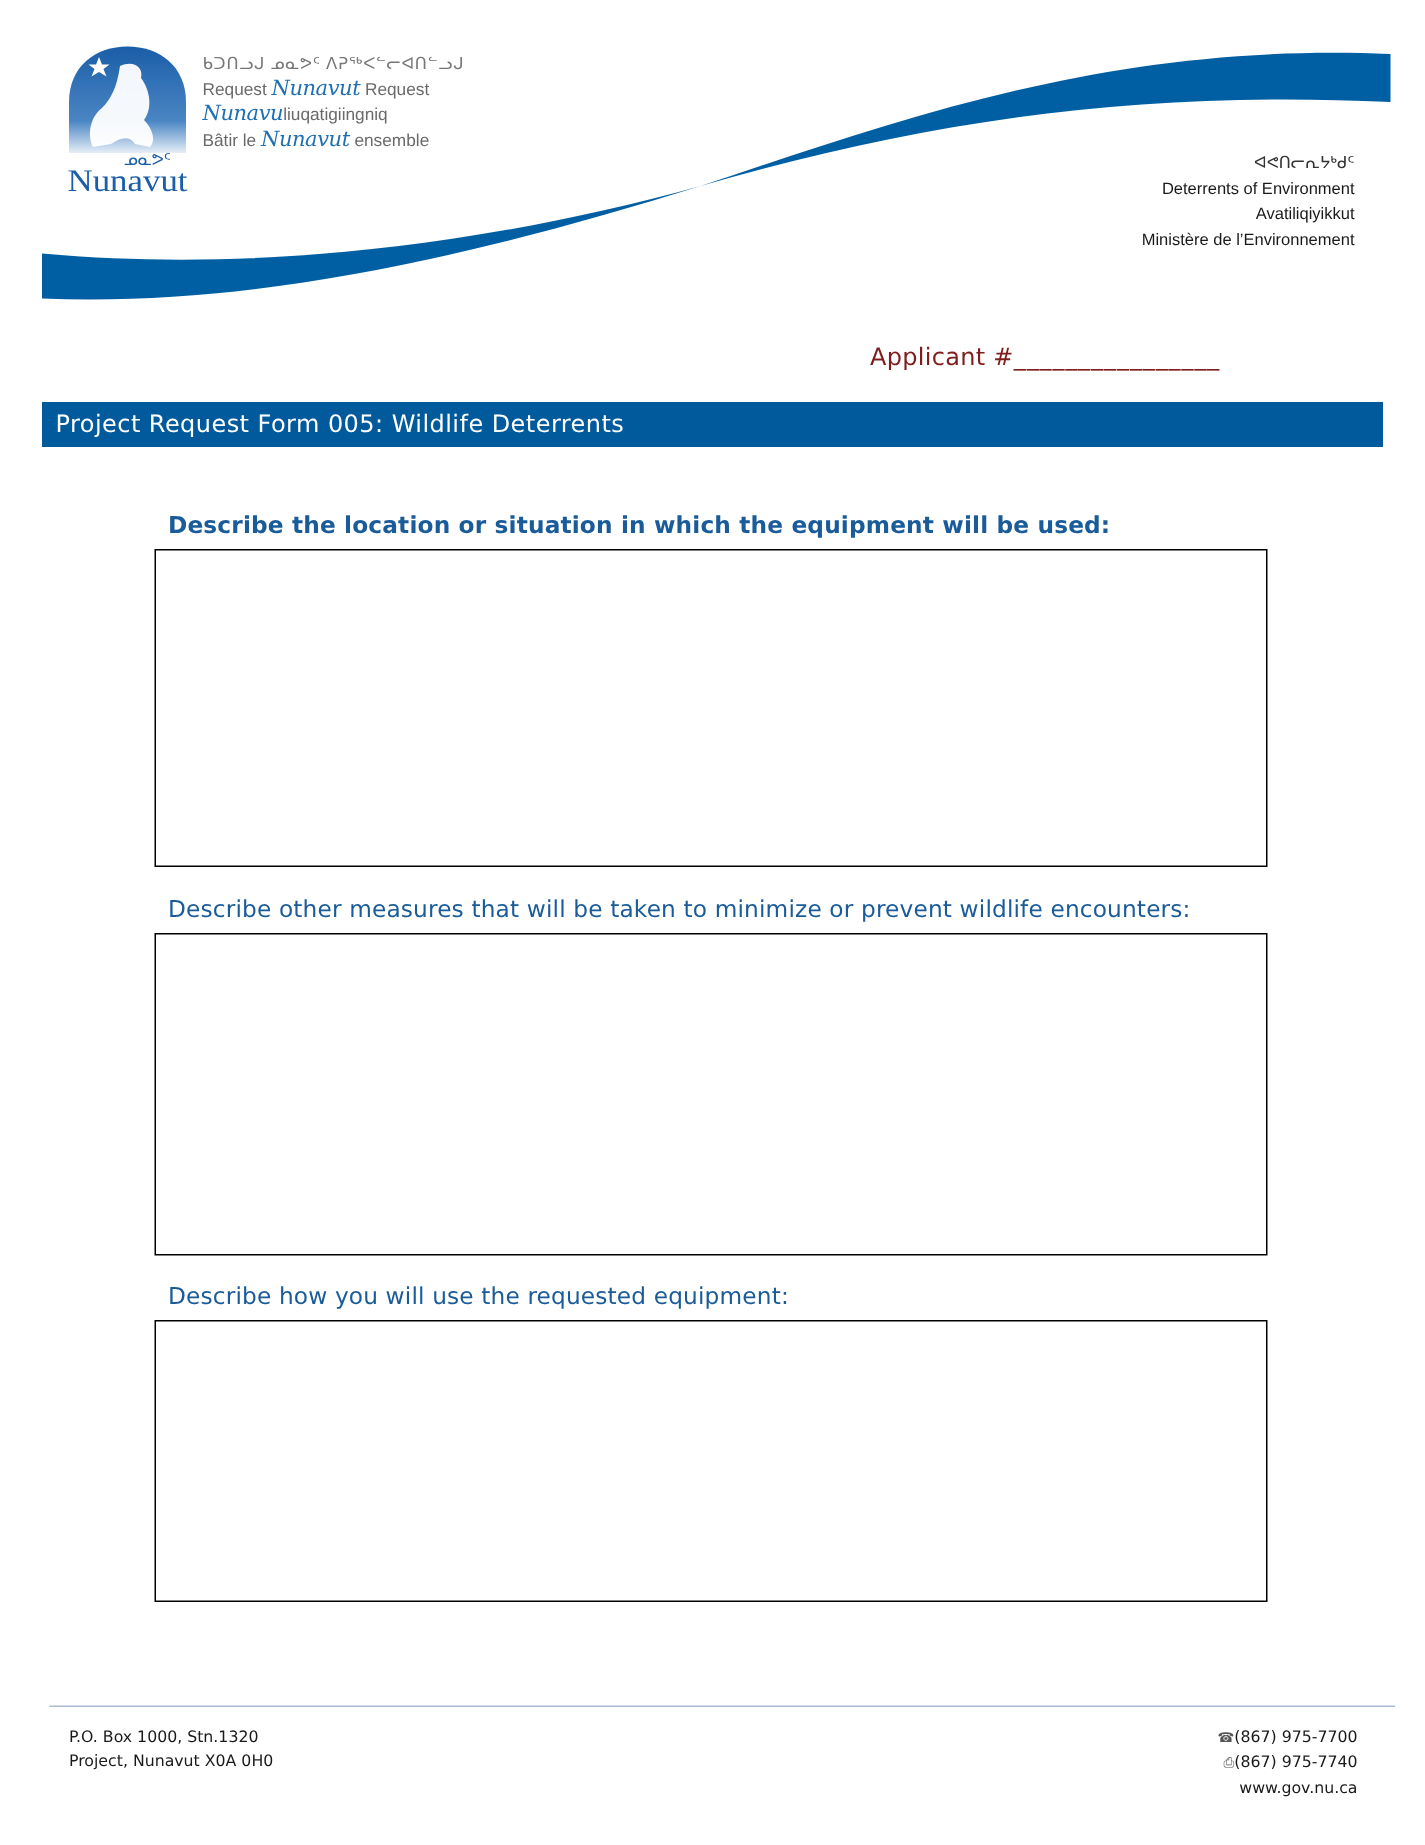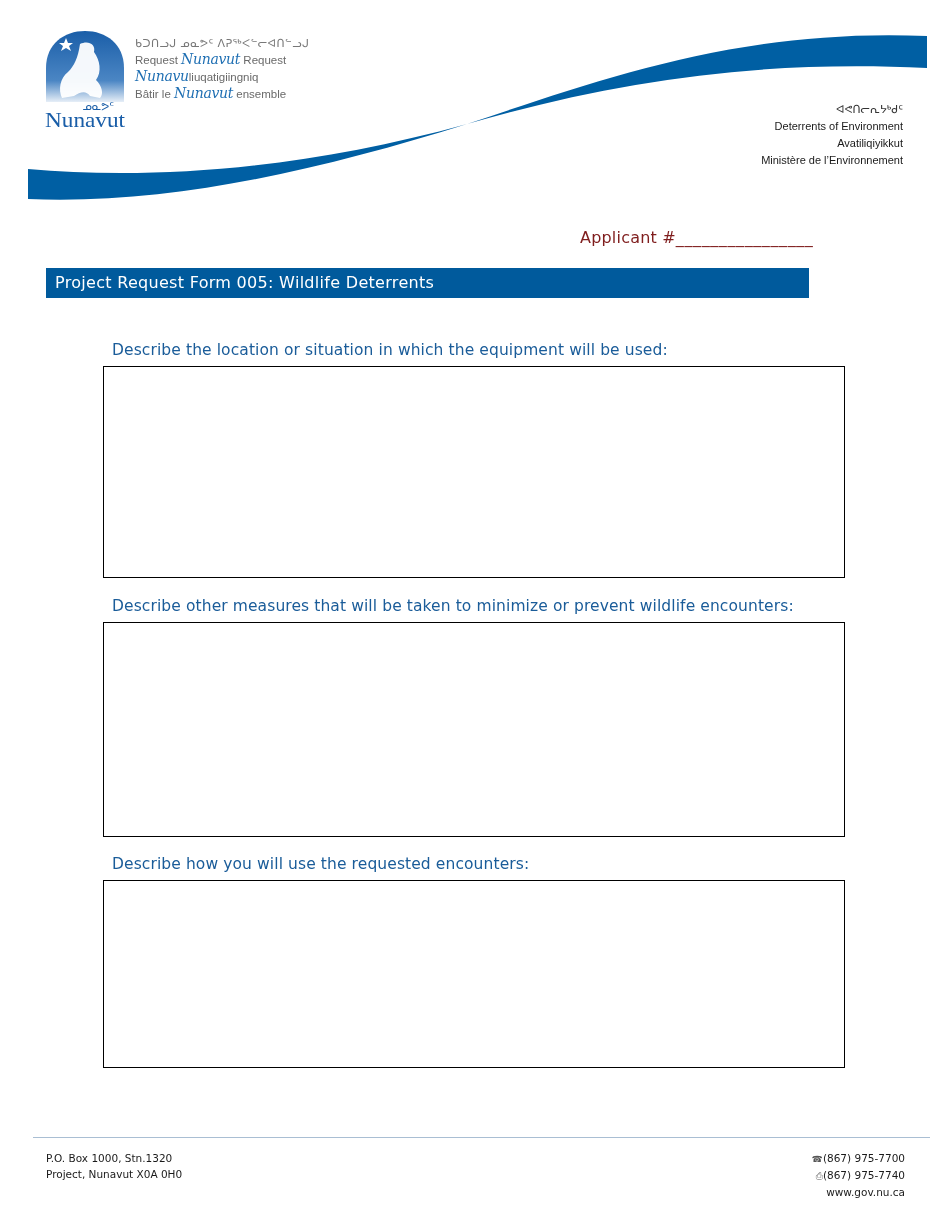--- a/index.html
+++ b/index.html
@@ -28,23 +28,22 @@
     }
     .dept .syl { font-size: 11px; color: #333; }
     
     .applicant {
       position: absolute; left: 580px; top: 228px;
       font-size: 16px; color: #7f1d1d; letter-spacing: 0.2px;
     }
     .applicant .blank { letter-spacing: 0.6px; }
     
     .title-bar {
-      position: absolute; left: 28px; top: 268px; width: 763px; height: 30px;
+      position: absolute; left: 28px; top: 268px; width: 894px; height: 30px;
       background: #005a9c;
-      margin-left: 18px;
     }
     .title-bar span {
       position: absolute; left: 9px; top: 5px;
       font-size: 16px; color: #ffffff; letter-spacing: 0.3px;
     }
     
     .field-label {
       position: absolute; left: 112px; font-size: 15.5px; color: #1a5c99;
       letter-spacing: 0.1px;
     }
@@ -106,27 +105,27 @@
 </div>
 
 <div class="applicant">
   <span>Applicant #</span><span class="blank">________________</span>
 </div>
 
 <div class="title-bar">
   <span>Project Request Form 005: Wildlife Deterrents</span>
 </div>
 
-<div class="field-label" style="top:341px;">Describe the location or situation in which the equipment will be used:</div>
+<div class="field-label" style="top:341px;font-weight:bold;">Describe the location or situation in which the equipment will be used:</div>
 <textarea class="field-box" style="top: 366px; height: 212px;"></textarea>
 
 <div class="field-label" style="top:597px;">Describe other measures that will be taken to minimize or prevent wildlife encounters:</div>
 <textarea class="field-box" style="top: 622px; height: 215px;"></textarea>
 
-<div class="field-label" style="top:855px;">Describe how you will use the requested encounters:</div>
+<div class="field-label" style="top:855px;">Describe how you will use the requested equipment:</div>
 <textarea class="field-box" style="top: 880px; height: 188px;"></textarea>
 
 <div class="footer-rule"></div>
 <div class="footer-left">
   <div>P.O. Box 1000, Stn.1320</div>
   <div>Project, Nunavut  X0A 0H0</div>
 </div>
 <div class="footer-right">
   <div><span class="ico">☎</span><span>(867) 975-7700</span></div>
   <div><span class="ico">⎙</span><span>(867) 975-7740</span></div>

